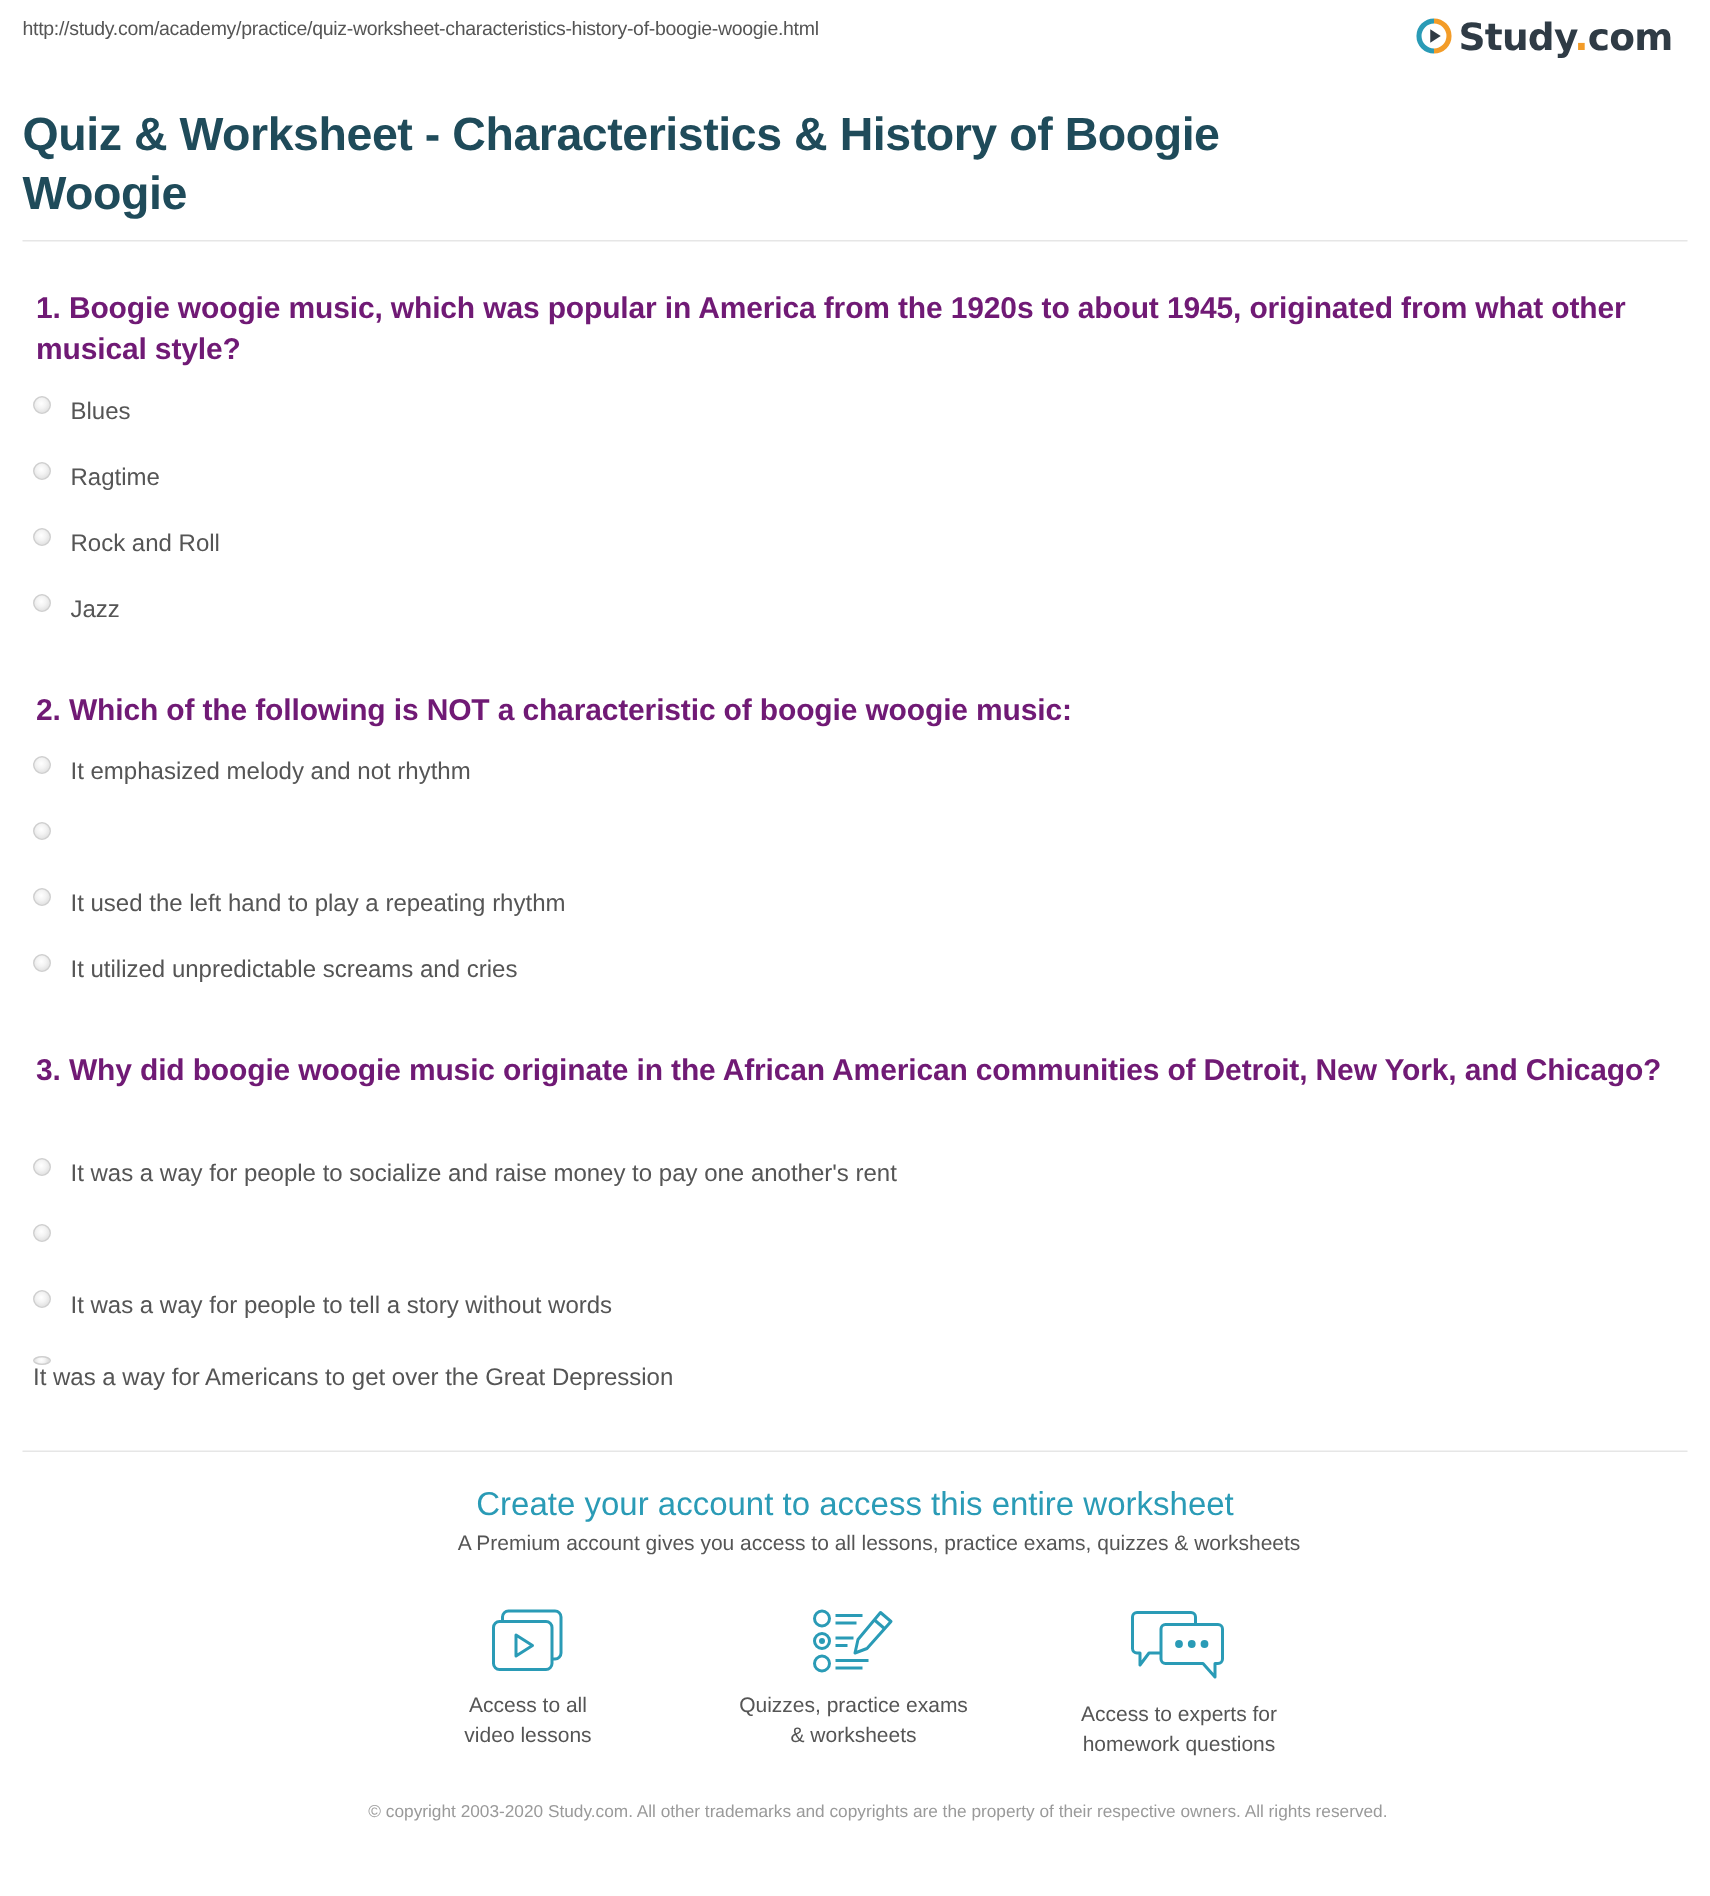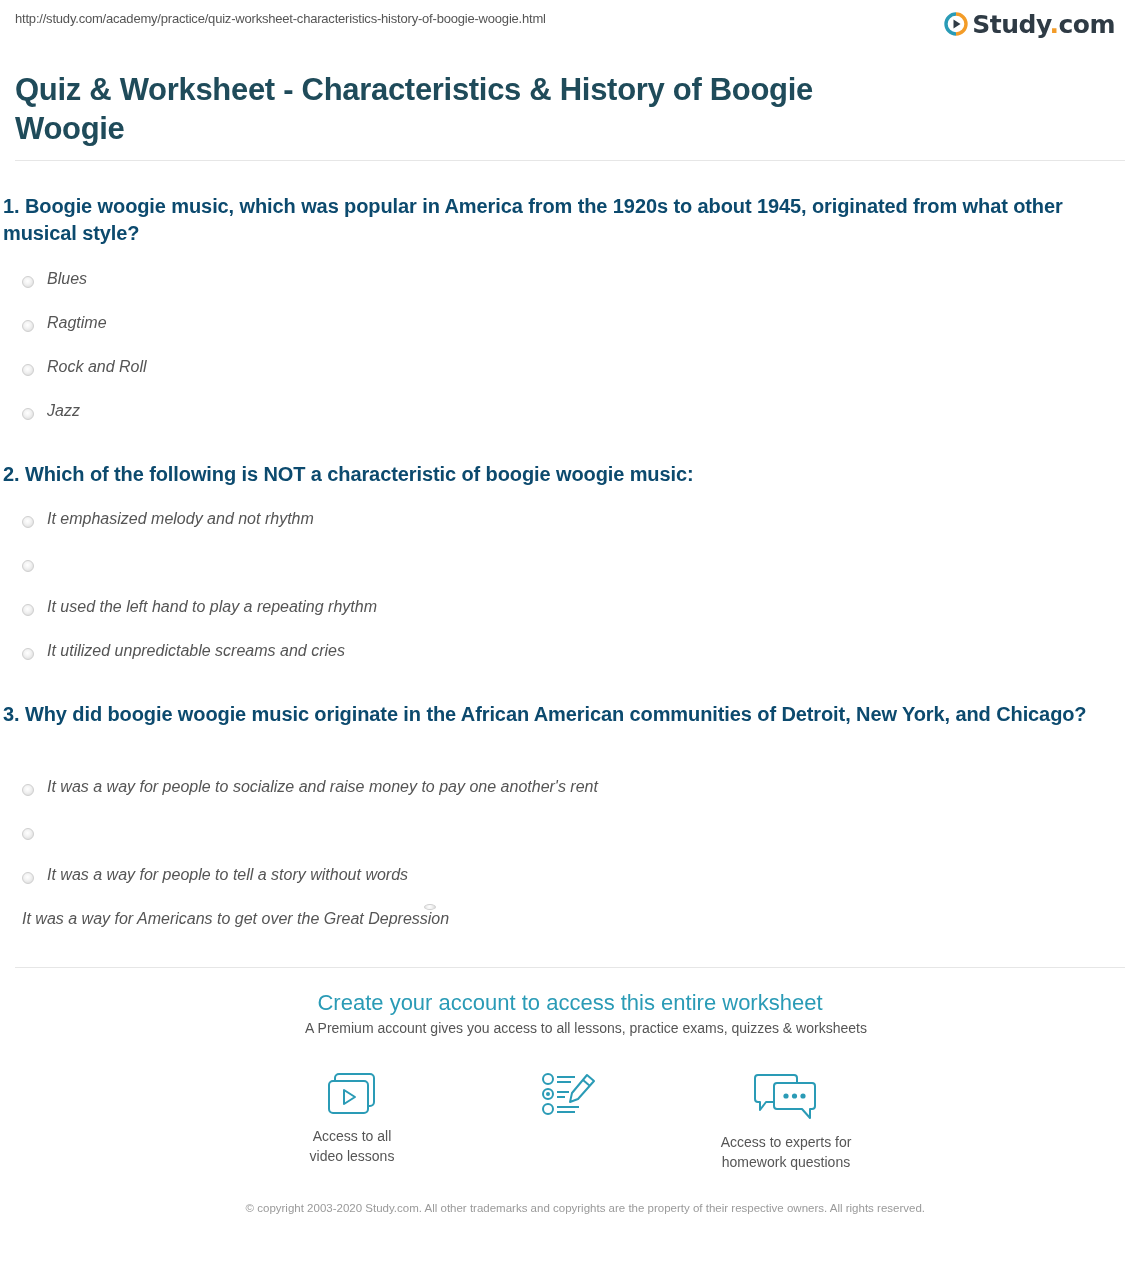--- a/index.html
+++ b/index.html
@@ -25,27 +25,27 @@
     .title {
       position: absolute; left: 15px; top: 70px; width: 840px;
       font-family: "Liberation Sans", sans-serif;
       font-size: 31px; line-height: 39px; color: #1f4b5a; letter-spacing: -0.3px;
     }
     .rule { position: absolute; left: 15px; right: 15px; height: 1px; background: #e6e6e6; }
     .rule.top { top: 160px; }
     .rule.bottom { top: 967px; }
 
     .question {
-      position: absolute; left: 3px; width: 1115px;
+      position: absolute; left: 24px; width: 1115px;
       font-family: "Liberation Sans", sans-serif;
-      font-size: 20px; line-height: 27px; color: #0c4a6e; font-weight: bold;
+      font-size: 20px; line-height: 27px; color: #701a75; font-weight: bold;
       letter-spacing: -0.1px;
     }
     .answer {
-      position: absolute; left: 22px; display: flex; align-items: flex-end; height: 22px; font-style: italic;
+      position: absolute; left: 22px; display: flex; align-items: flex-start; height: 22px;
     }
     .radio {
       width: 12px; height: 12px; border-radius: 50%;
       background: radial-gradient(circle at 45% 40%, #ffffff 0%, #f3f3f3 40%, #d6d6d6 100%);
       border: 1px solid #cfcfcf; margin-right: 13px; margin-top: -2px;
     }
     .answer-text {
       font-family: "Liberation Sans", sans-serif; font-size: 16px; color: #555555;
     }
 
@@ -161,20 +161,21 @@
     <circle cx="7" cy="37" r="5" fill="none" stroke="#2a9bb6" stroke-width="2"></circle>
     <line x1="16" y1="5" x2="34" y2="5" stroke="#2a9bb6" stroke-width="2"></line>
     <line x1="16" y1="10" x2="30" y2="10" stroke="#2a9bb6" stroke-width="2"></line>
     <line x1="16" y1="20" x2="28" y2="20" stroke="#2a9bb6" stroke-width="2"></line>
     <line x1="16" y1="25" x2="24" y2="25" stroke="#2a9bb6" stroke-width="2"></line>
     <line x1="16" y1="35" x2="38" y2="35" stroke="#2a9bb6" stroke-width="2"></line>
     <line x1="16" y1="40" x2="34" y2="40" stroke="#2a9bb6" stroke-width="2"></line>
     <path d="M46 3 L53 9 L37 27 L29 30 L31 21 Z" fill="none" stroke="#2a9bb6" stroke-width="2" stroke-linejoin="round"></path>
     <line x1="42" y1="8" x2="49" y2="14" stroke="#2a9bb6" stroke-width="2"></line>
   </svg>
+  <div class="feature-label"><span>Quizzes, practice exams</span><br><span>&amp; worksheets</span></div>
 </div>
 
 <div class="feature" style="left:696px;">
   <svg width="64" height="50" viewBox="0 0 64 50">
     <path d="M4 3 H40 A3 3 0 0 1 43 6 V10 M20 30 H12 L6 38 V30 H4 A3 3 0 0 1 1 27 V6 A3 3 0 0 1 4 3" fill="none" stroke="#2a9bb6" stroke-width="2" stroke-linejoin="round"></path>
     <path d="M23 11 H58 A3 3 0 0 1 61 14 V34 A3 3 0 0 1 58 37 H56 V46 L48 37 H23 A3 3 0 0 1 20 34 V14 A3 3 0 0 1 23 11 Z" fill="#ffffff" stroke="#2a9bb6" stroke-width="2" stroke-linejoin="round"></path>
     <circle cx="32" cy="24" r="2.6" fill="#2a9bb6"></circle>
     <circle cx="40.5" cy="24" r="2.6" fill="#2a9bb6"></circle>
     <circle cx="49" cy="24" r="2.6" fill="#2a9bb6"></circle>
   </svg>

